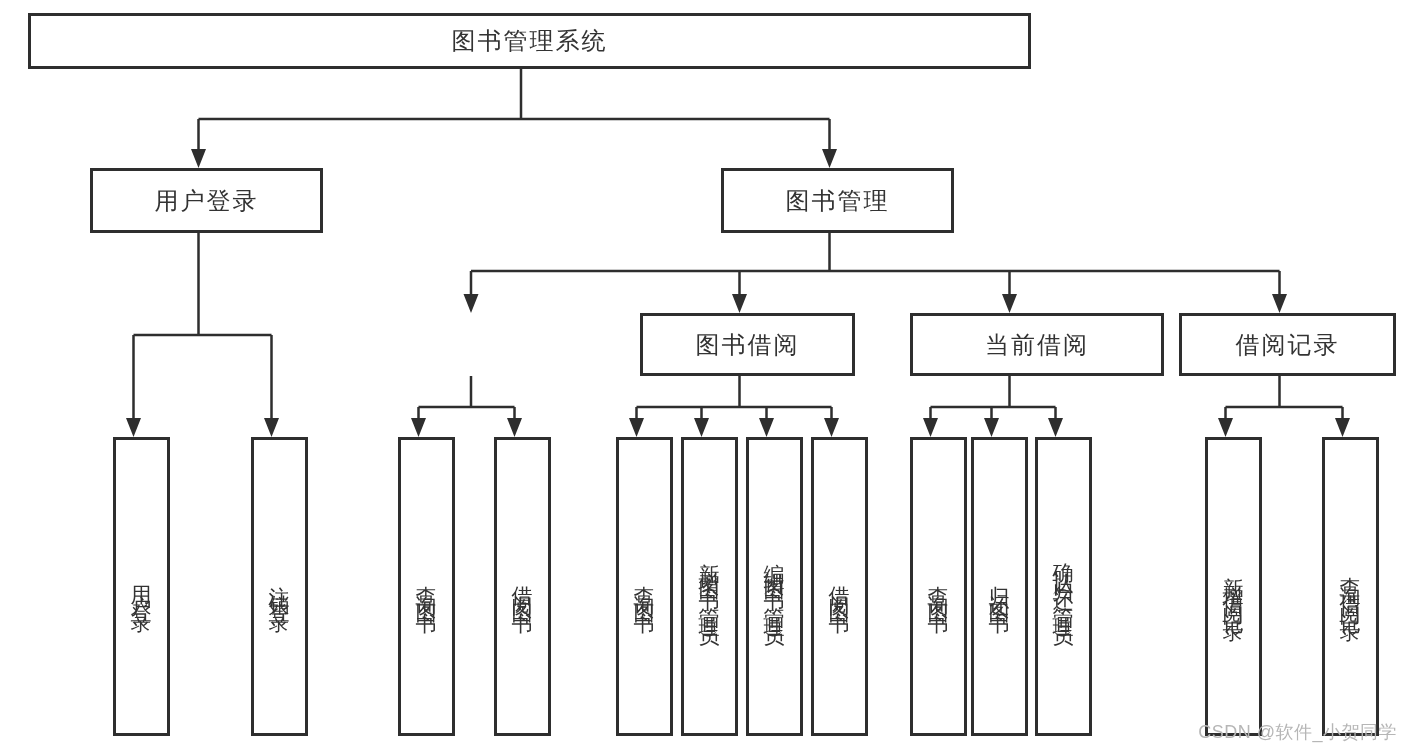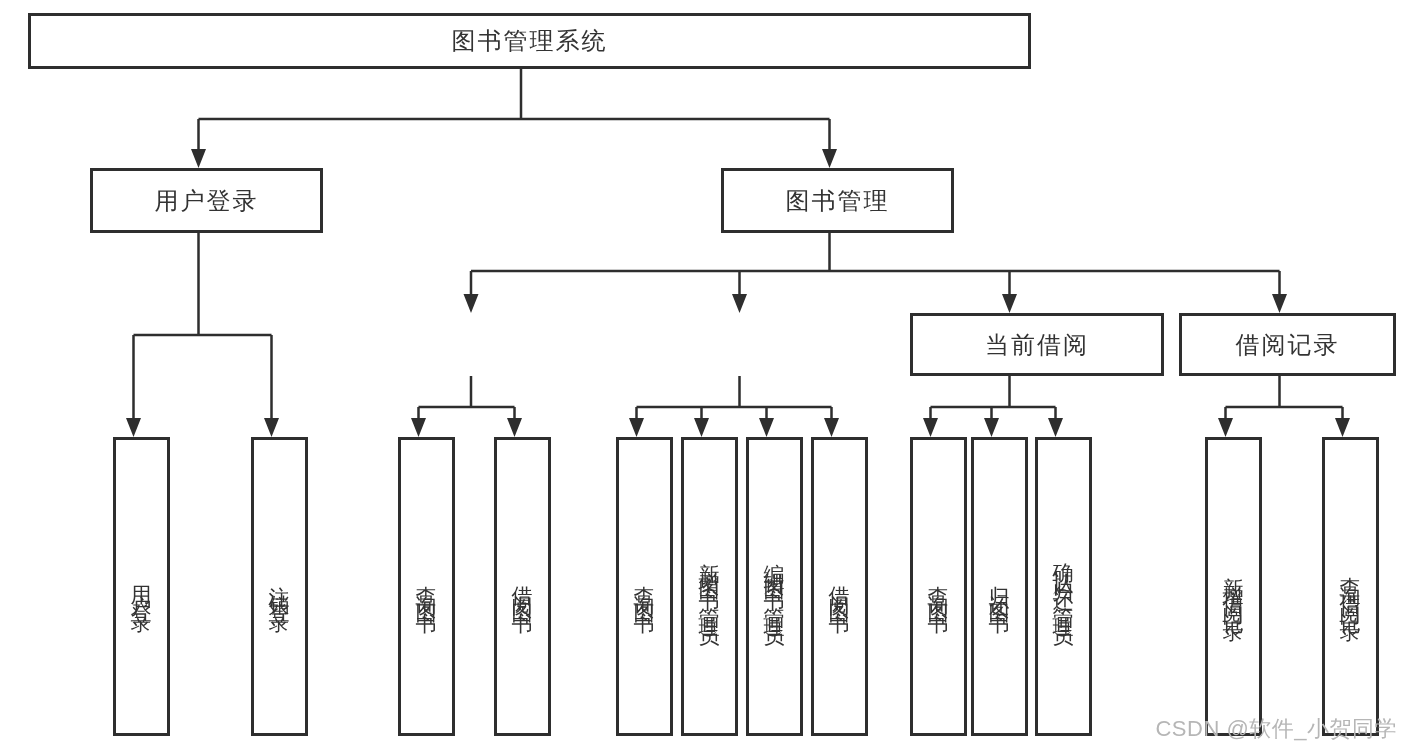--- a/index.html
+++ b/index.html
@@ -34,21 +34,21 @@
     text-orientation:mixed;
     font-size:21px;
     letter-spacing:9px;
     line-height:1;
   }
   .watermark{
     position:absolute;
     right:8px;
     bottom:3px;
     color:#b6b6b6;
-    font-size:22px;
+    font-size:18px;
     letter-spacing:0.5px;
     z-index:5;
     white-space:nowrap;
   }
 </style>
 </head>
 <body>
 
 <div id="page">
 
@@ -111,20 +111,23 @@
     <span class="lbl">图书管理系统</span>
   </div>
 
   <div class="node h" style="left:82px;top:168px;width:233px;height:65px">
     <span class="lbl">用户登录</span>
   </div>
   <div class="node h" style="left:713px;top:168px;width:233px;height:65px">
     <span class="lbl">图书管理</span>
   </div>
 
+  <div class="node h" style="left:632px;top:313px;width:215px;height:63px">
+    <span class="lbl">图书借阅</span>
+  </div>
   <div class="node h" style="left:902px;top:313px;width:254px;height:63px">
     <span class="lbl">当前借阅</span>
   </div>
   <div class="node h" style="left:1171px;top:313px;width:217px;height:63px">
     <span class="lbl">借阅记录</span>
   </div>
 
   <div class="node v" style="left:105px;top:437px;width:57px;height:299px">
     <span class="lbl">用户登录</span>
   </div>

